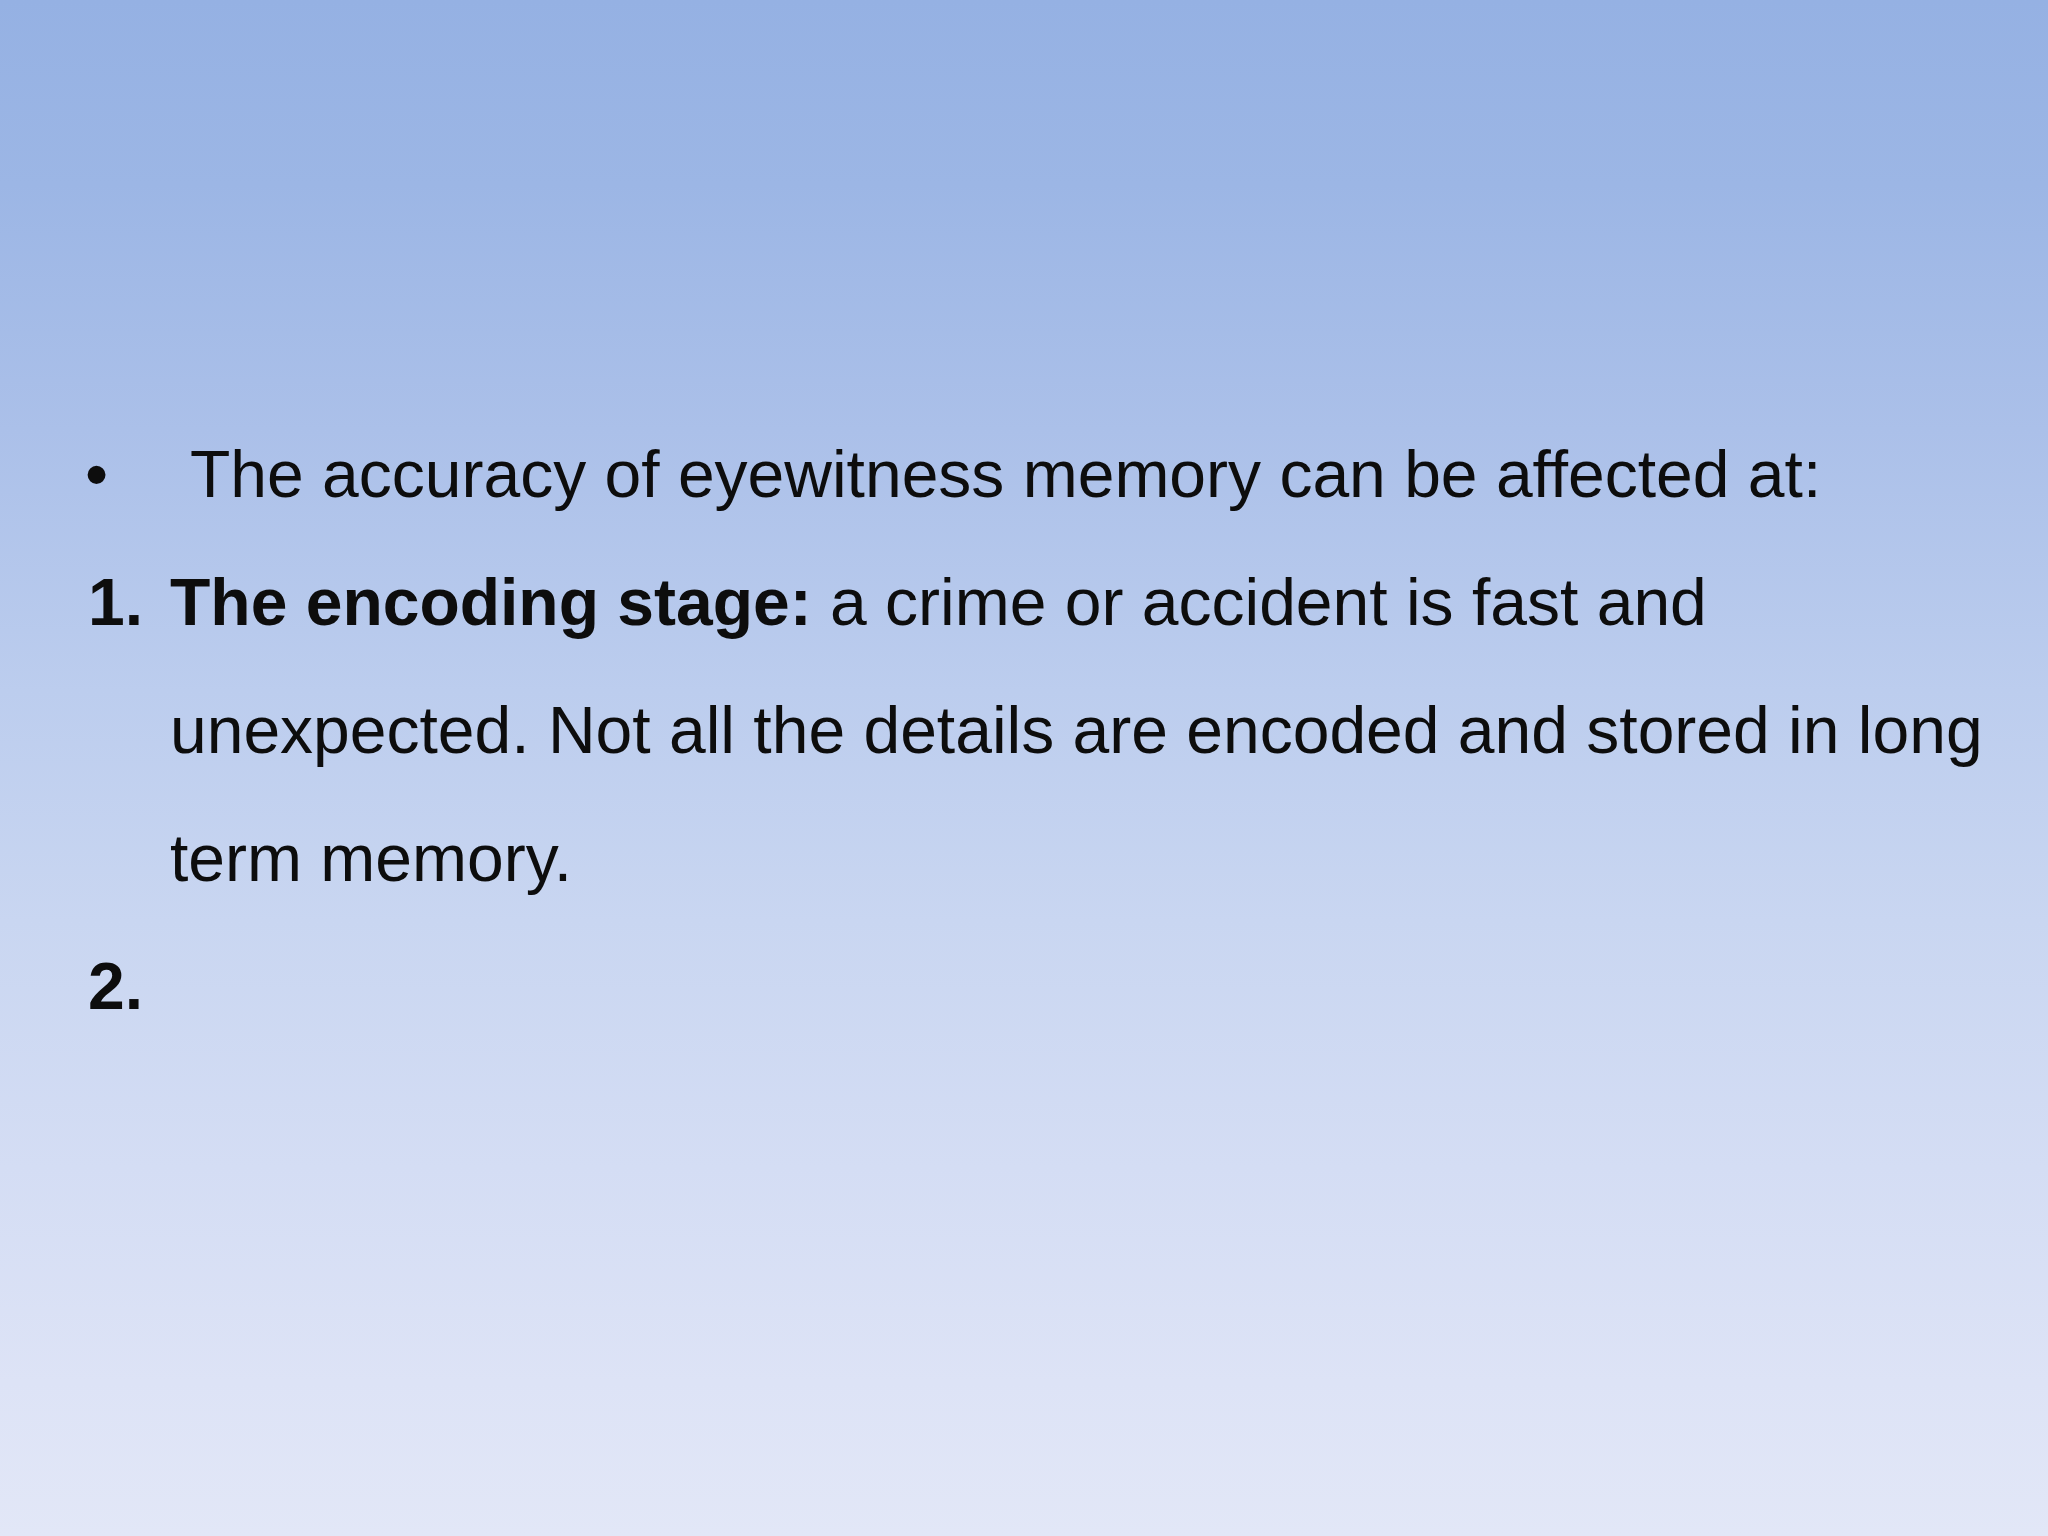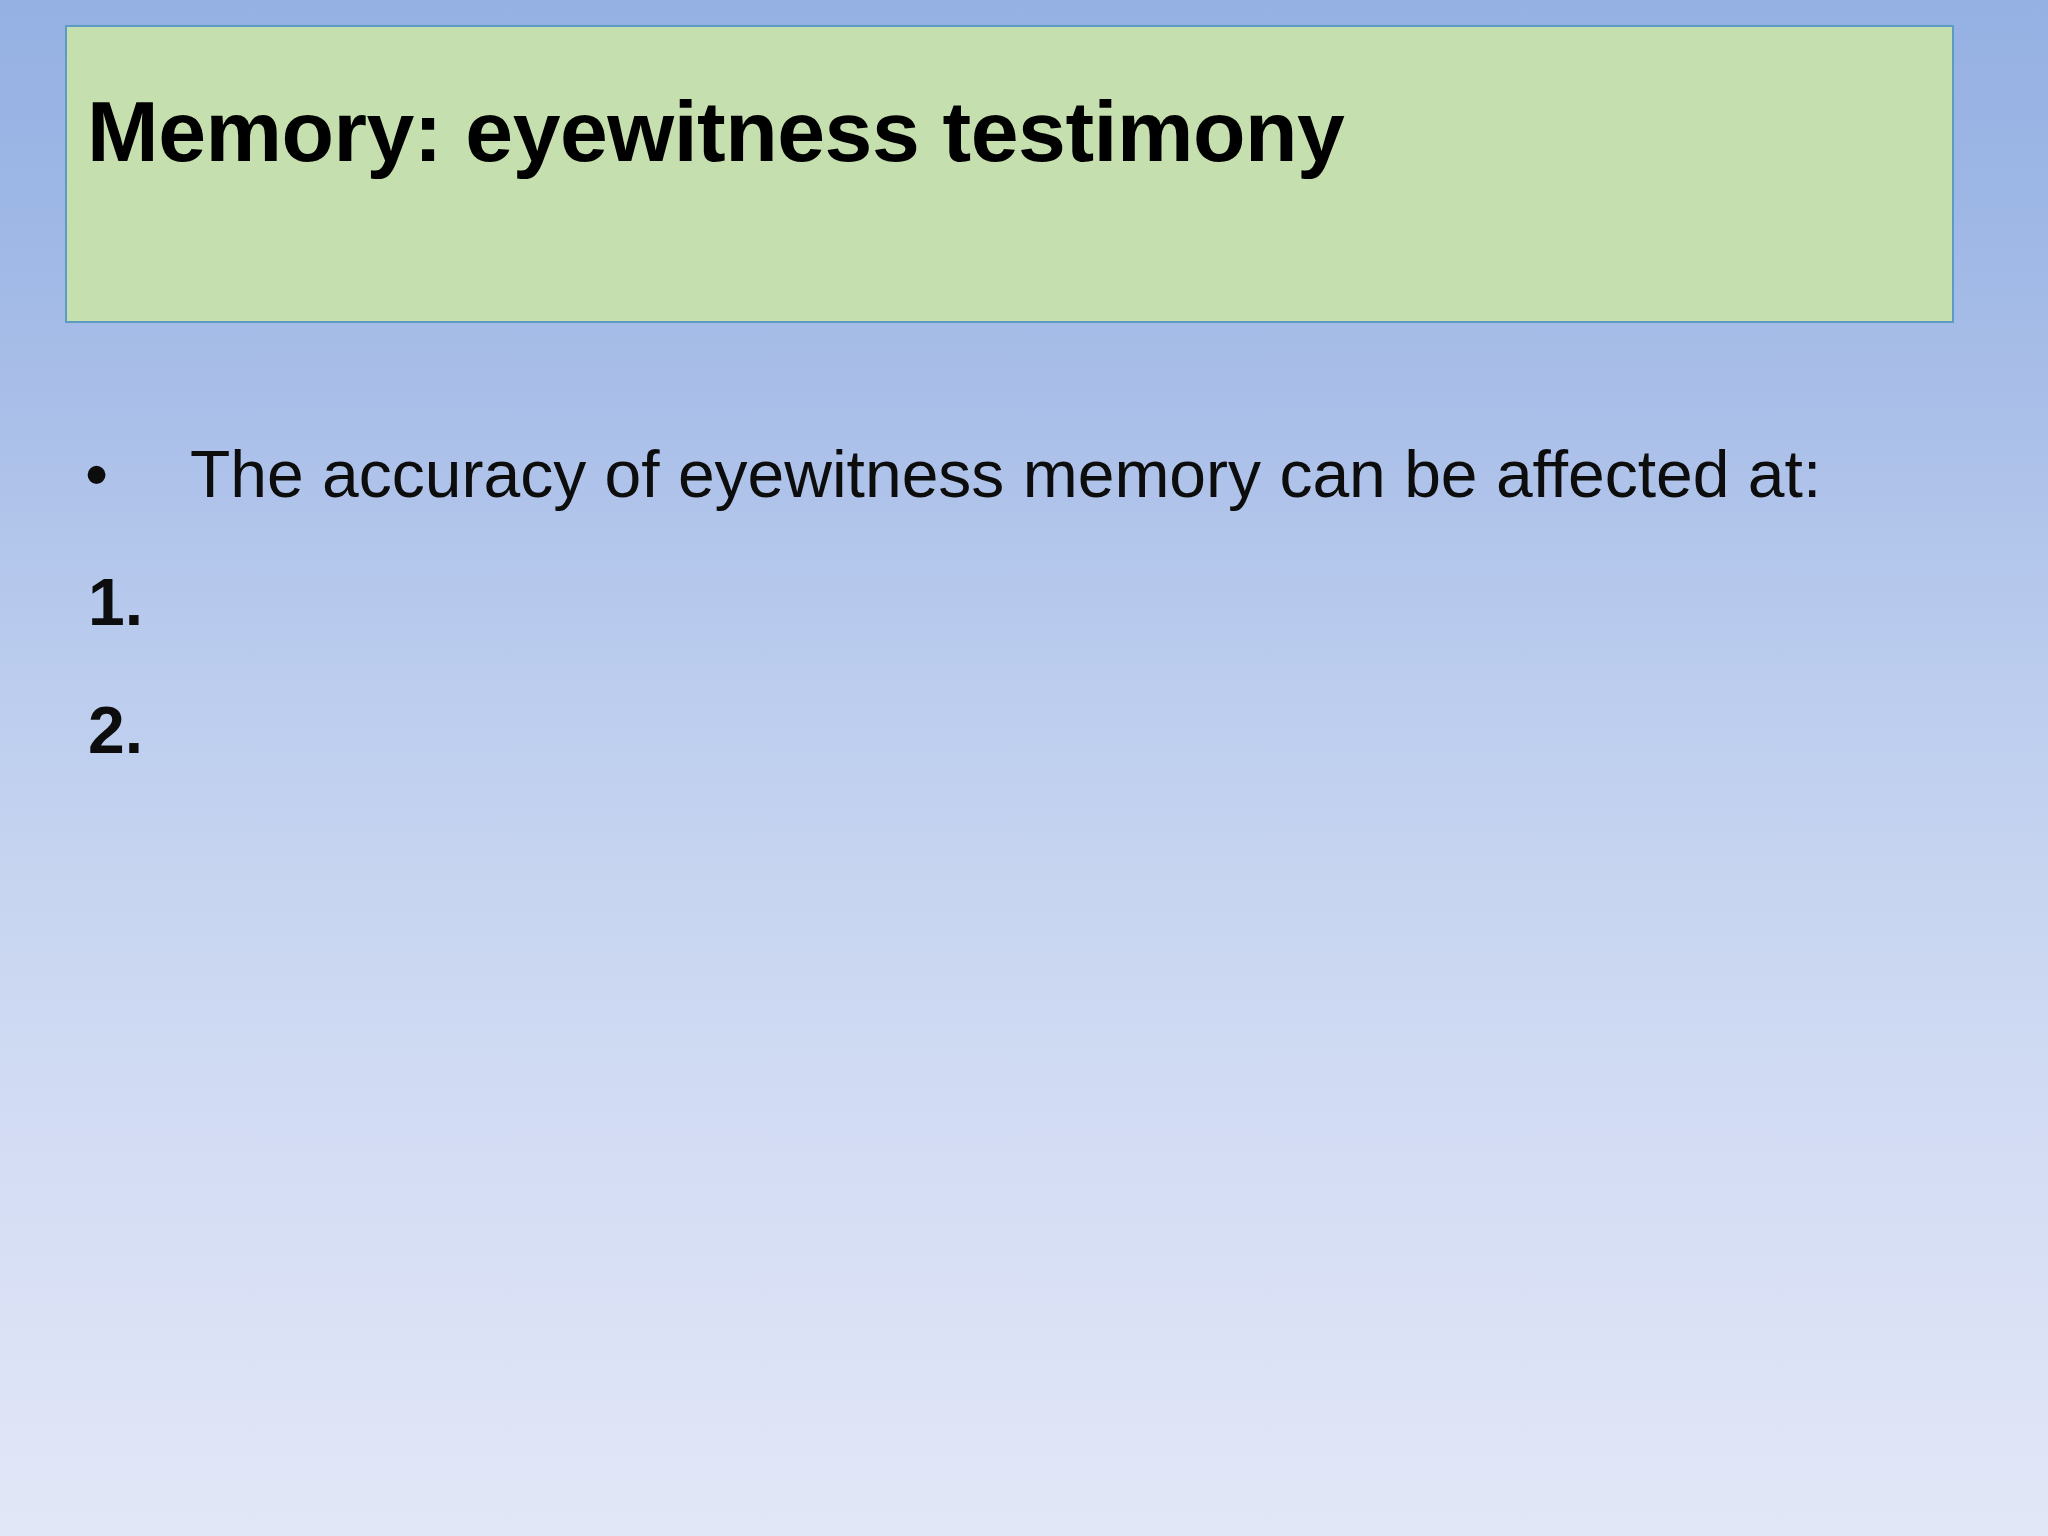--- a/index.html
+++ b/index.html
@@ -97,33 +97,31 @@
     max-width: 1830px;
   }
 
   .b { font-weight: bold; }
 </style>
 </head>
 <body>
 
 <div id="slide">
 
-  <div id="title-box">
-    <div id="title-text">Memory: eyewitness testimony</div>
-  </div>
 
   <div id="body-block">
 
     <div class="para bullet-para">
       <span class="bullet-marker">•</span>
       <span class="bullet-body">The accuracy of eyewitness memory can be affected at:</span>
     </div>
 
     <div class="para num-para">
       <span class="num-marker">1.</span>
+      <span class="num-body"><span class="b">The encoding stage:</span><span> a crime or accident is fast and unexpected. Not all the details are encoded and stored in long term memory.</span></span>
     </div>
 
     <div class="para num-para">
       <span class="num-marker">2.</span>
     </div>
 
   </div>
 </div>
 
 </body></html>

